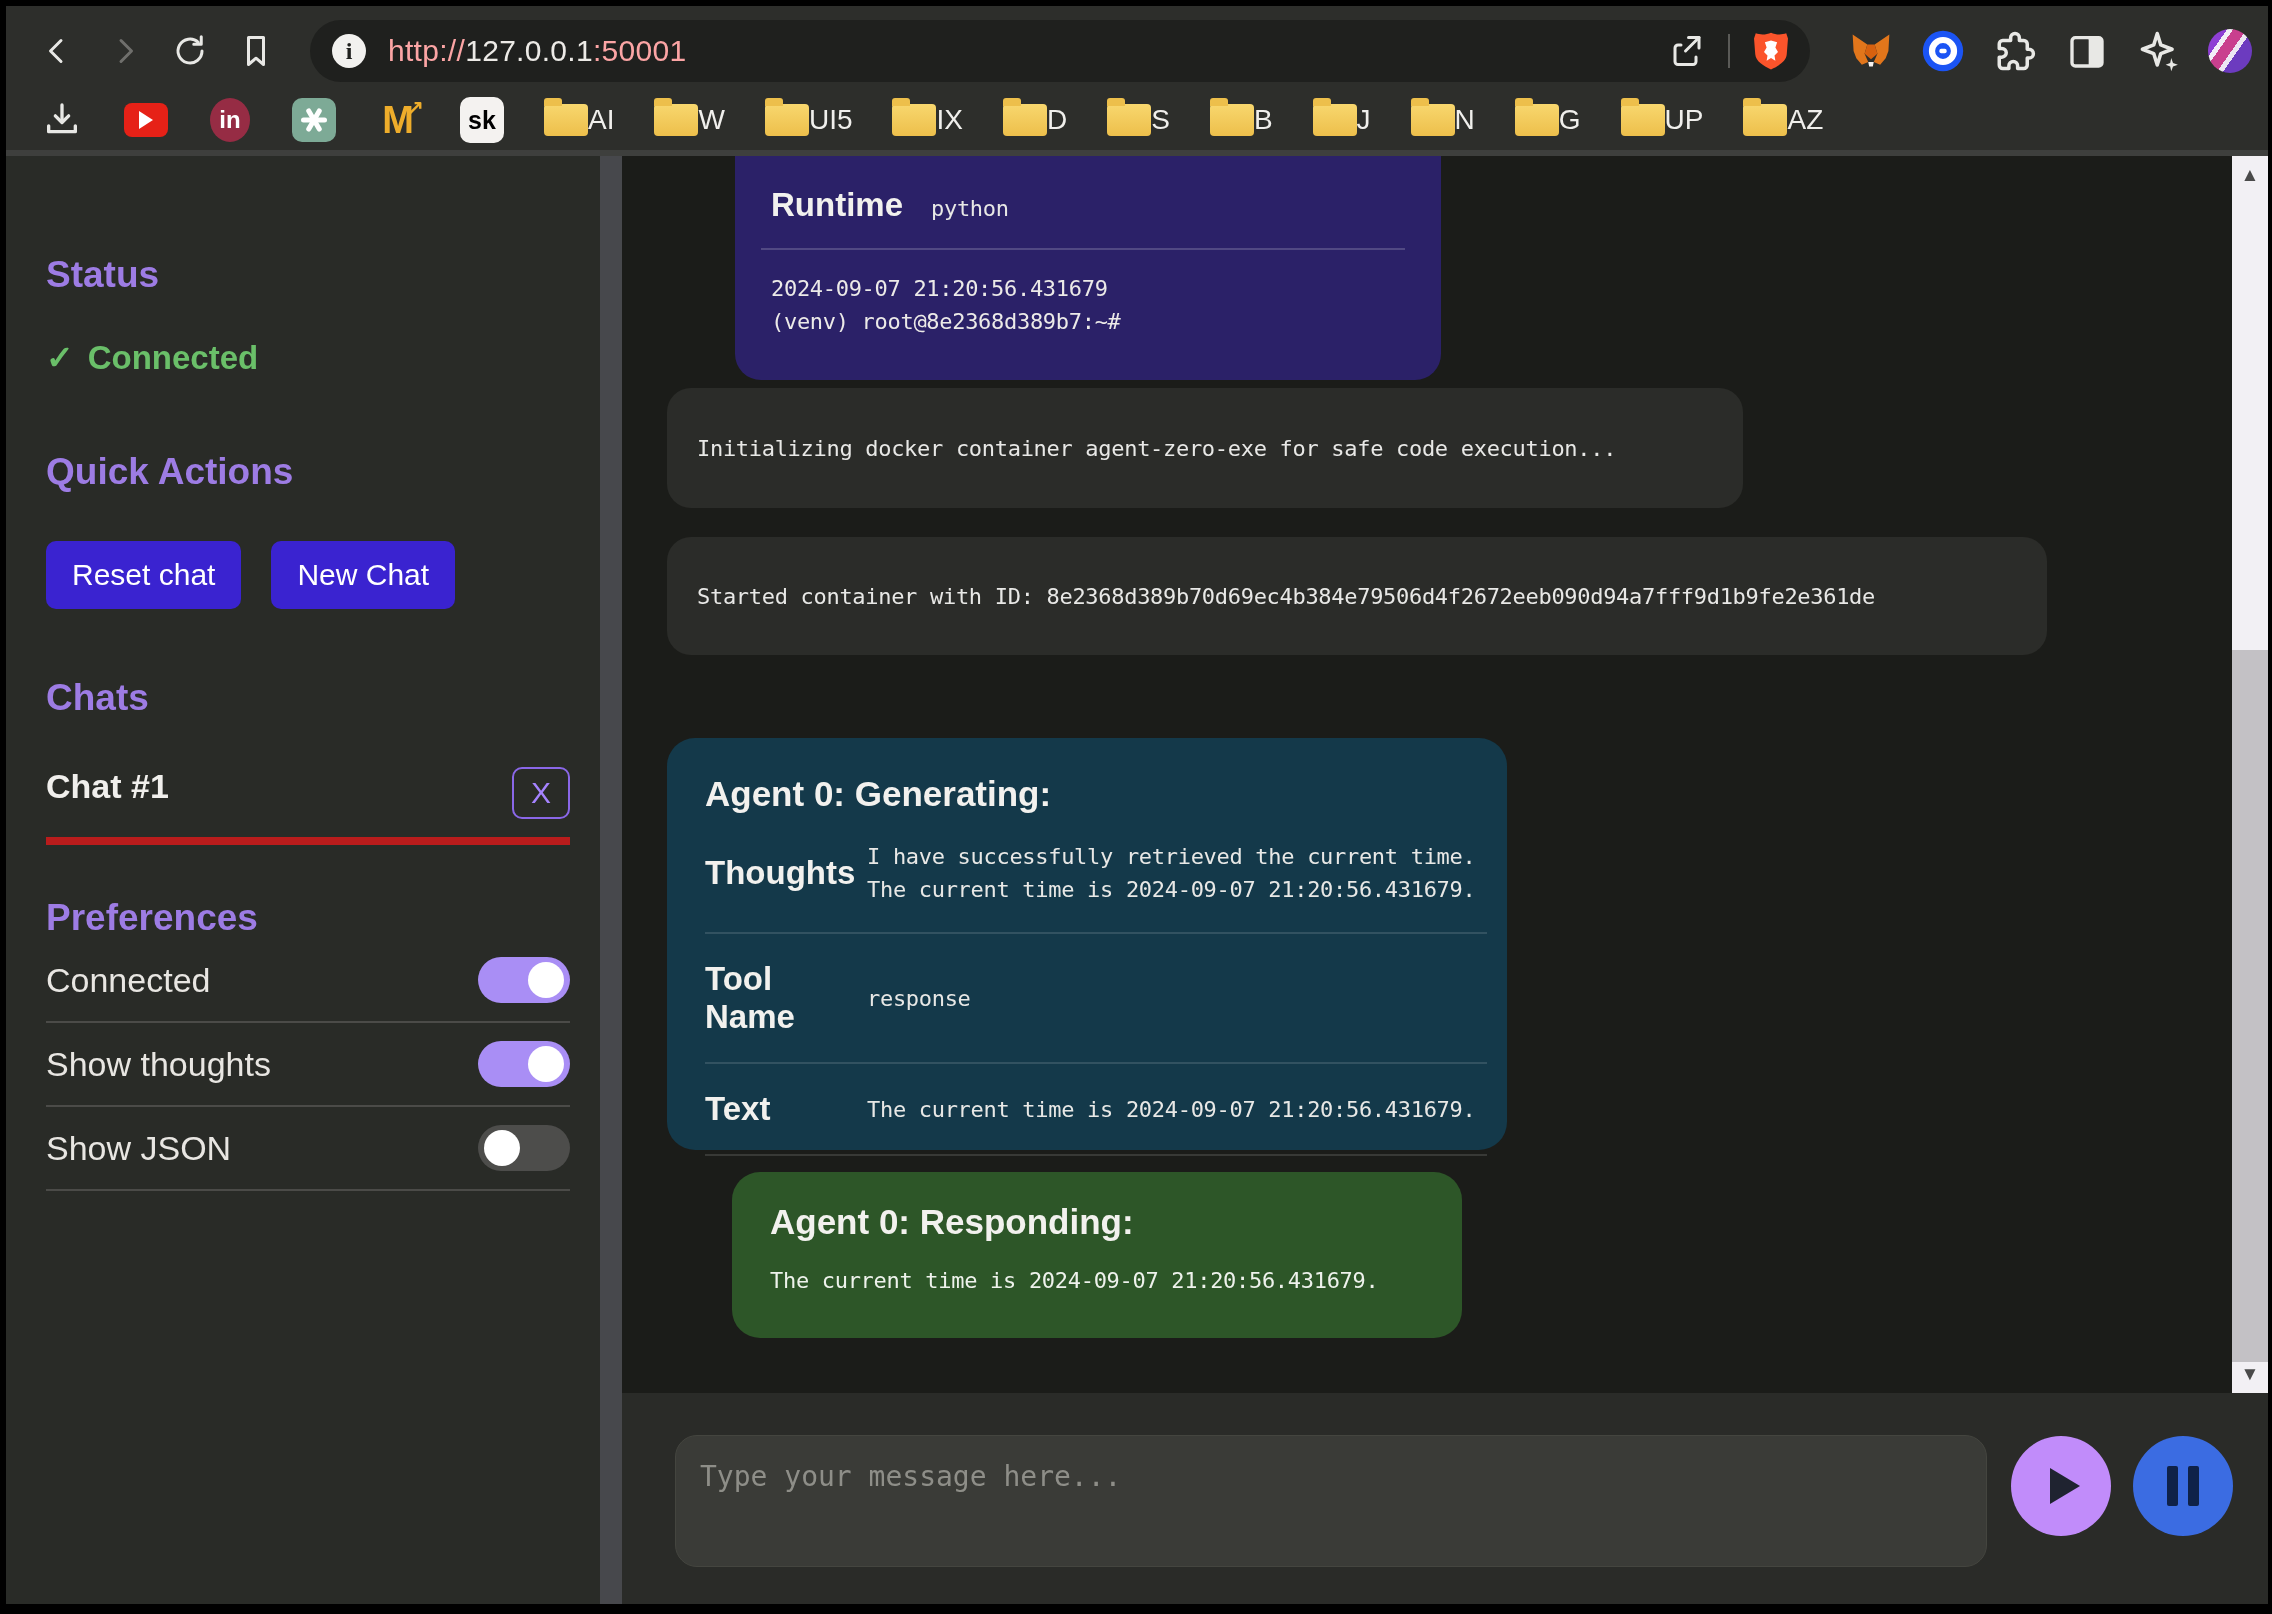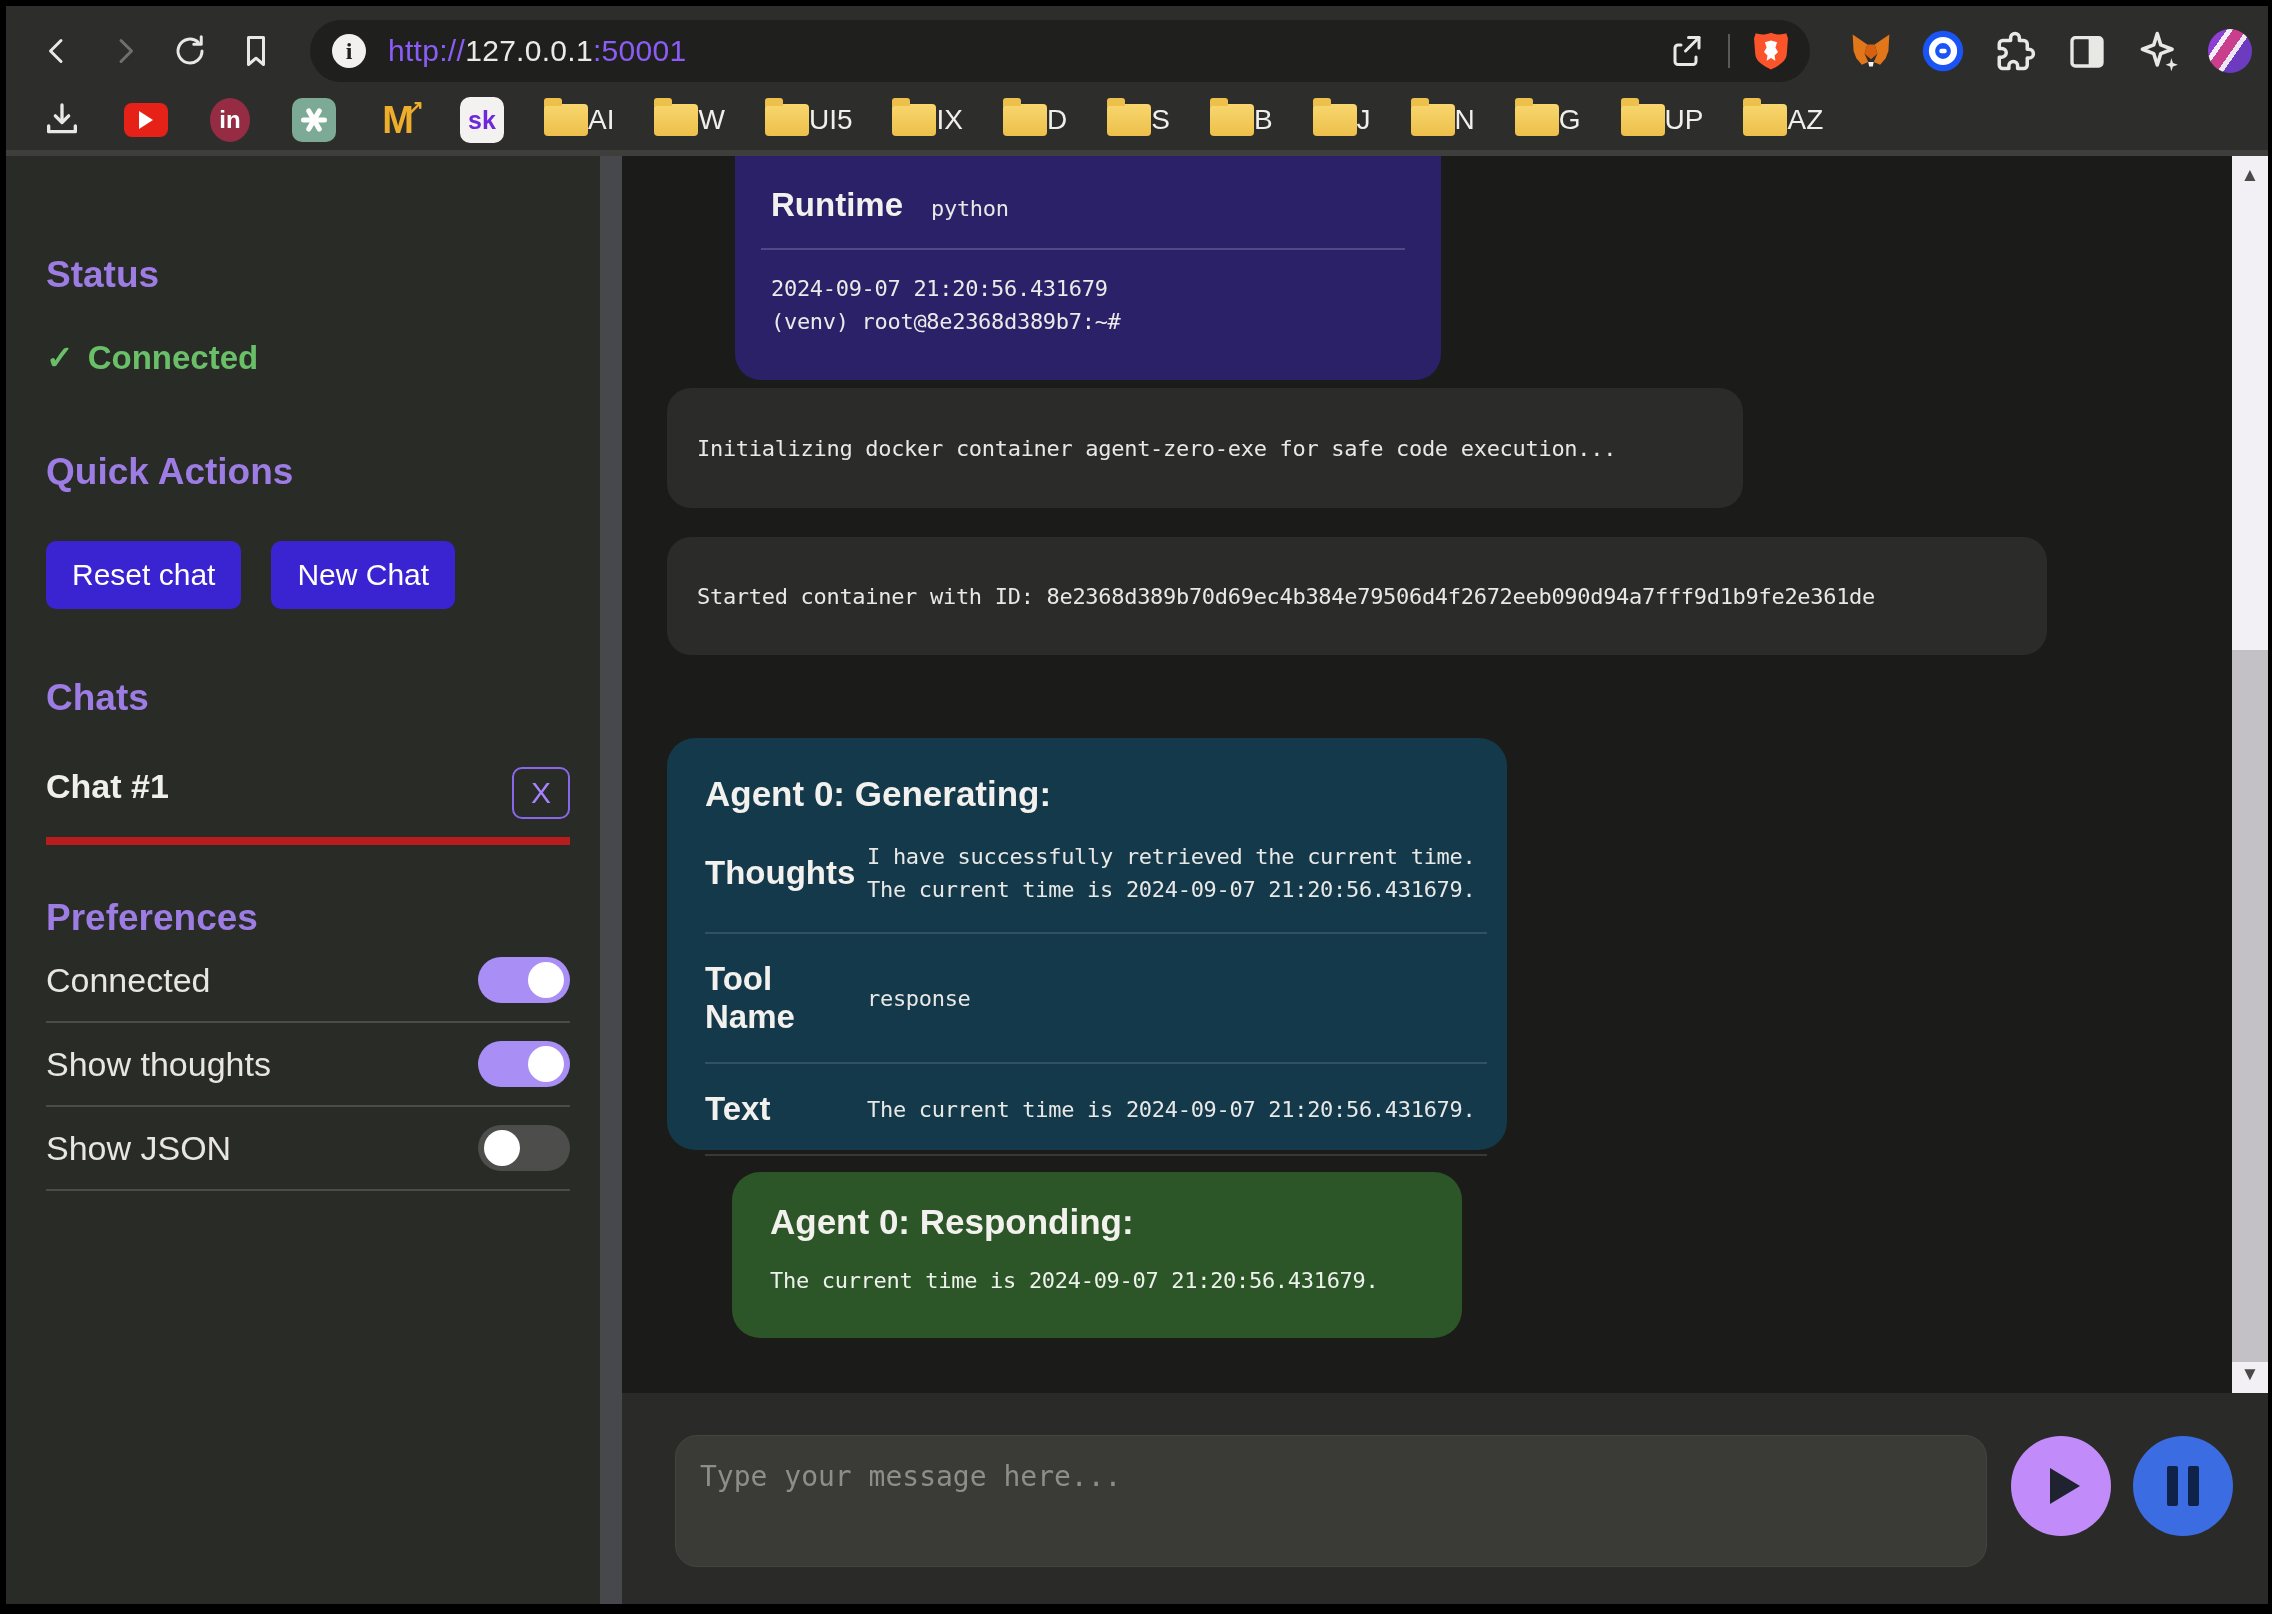--- a/index.html
+++ b/index.html
@@ -8,42 +8,42 @@
   .window { position:relative; width:2272px; height:1614px; background:#000; overflow:hidden; }
   .app { position:absolute; left:6px; top:6px; right:4px; bottom:10px; display:flex; flex-direction:column; background:#2d2e2b; }
 
   
   .toolbar { height:90px; display:flex; align-items:center; padding:0 26px 0 24px; background:#2d2e2b; gap:10px; flex:none; }
   .nav-btn { width:56px; height:56px; display:flex; align-items:center; justify-content:center; border-radius:50%; flex:none; }
   .nav-btn svg { width:36px; height:36px; }
   .url-pill { height:62px; flex:none; width:1500px; margin-left:16px; background:#1f201e; border-radius:31px; display:flex; align-items:center; padding:0 16px 0 22px; }
   .info-badge { width:34px; height:34px; border-radius:50%; background:#f2f1ef; color:#1f201e; font-weight:bold; font-size:24px; display:flex; align-items:center; justify-content:center; font-family:"Liberation Serif", serif; flex:none; }
   .url-text { margin-left:22px; font-size:30px; letter-spacing:.3px; white-space:nowrap; }
-  .url-dim { color:#8b5cf6; }
+  .url-dim { color:#fca5a5; }
   .url-host { color:#eceae6; }
   .pill-spacer { flex:1; }
   .pill-divider { width:2px; height:34px; background:#5a5a57; margin:0 18px; flex:none; }
   .ext-row { display:flex; align-items:center; gap:26px; margin-left:28px; }
   .ext-icon { width:46px; height:46px; display:flex; align-items:center; justify-content:center; flex:none; }
   .avatar-circle { width:44px; height:44px; border-radius:50%; background:linear-gradient(125deg,#8e3fd4 0 26%,#f3eef8 26% 34%,#c93f8e 34% 52%,#ede7f3 52% 60%,#6c3bbf 60% 100%); }
 
   
   .bookmarks { height:54px; display:flex; align-items:center; gap:40px; padding:0 0 6px 34px; background:#2d2e2b; flex:none; }
   .bm-icon { width:44px; height:44px; display:flex; align-items:center; justify-content:center; flex:none; }
   .yt-badge { width:46px; height:34px; background:#e62117; border-radius:8px; display:flex; align-items:center; justify-content:center; }
   .yt-badge i { display:block; width:0; height:0; border-left:14px solid #fff; border-top:9px solid transparent; border-bottom:9px solid transparent; }
   .in-badge { width:40px; height:44px; background:#962c44; border-radius:50%; color:#fff; font-weight:bold; font-size:24px; display:flex; align-items:center; justify-content:center; }
   .gpt-badge { width:44px; height:44px; background:#7daa96; border-radius:10px; position:relative; }
   .gpt-badge span { position:absolute; left:50%; top:50%; width:26px; height:5px; background:#fff; border-radius:3px; }
   .gpt-badge span:nth-child(1){ transform:translate(-50%,-50%) rotate(0deg);}
   .gpt-badge span:nth-child(2){ transform:translate(-50%,-50%) rotate(60deg);}
   .gpt-badge span:nth-child(3){ transform:translate(-50%,-50%) rotate(120deg);}
   .m-badge { color:#eead2b; font-weight:bold; font-size:38px; position:relative; line-height:1; }
   .m-badge em { position:absolute; right:-10px; top:-4px; font-style:normal; font-size:20px; }
-  .sk-badge { width:46px; height:46px; background:#f4f2f0; border-radius:10px; display:flex; align-items:center; justify-content:center; font-weight:bold; font-size:25px; color:#6d28d9; }
+  .sk-badge { width:46px; height:46px; background:#f4f2f0; border-radius:10px; display:flex; align-items:center; justify-content:center; font-weight:bold; font-size:25px; color:#000000; }
   .bm-item { display:flex; align-items:center; }
   .folder-icon { width:44px; height:32px; background:linear-gradient(#f8d76e,#edbf4b); border-radius:4px; position:relative; display:inline-block; }
   .folder-icon::before { content:""; position:absolute; left:0; top:-6px; width:18px; height:8px; background:#edbf4b; border-radius:3px 3px 0 0; }
   .bm-label { color:#f0efec; font-size:28px; }
   .chrome-edge { height:6px; background:#3e3f3d; flex:none; }
 
   
   .page { flex:1; display:flex; min-height:0; }
   .sidebar { width:594px; background:#292b27; flex:none; padding:0 30px 0 40px; }
   .v-divider { width:22px; background:#47484c; flex:none; }

